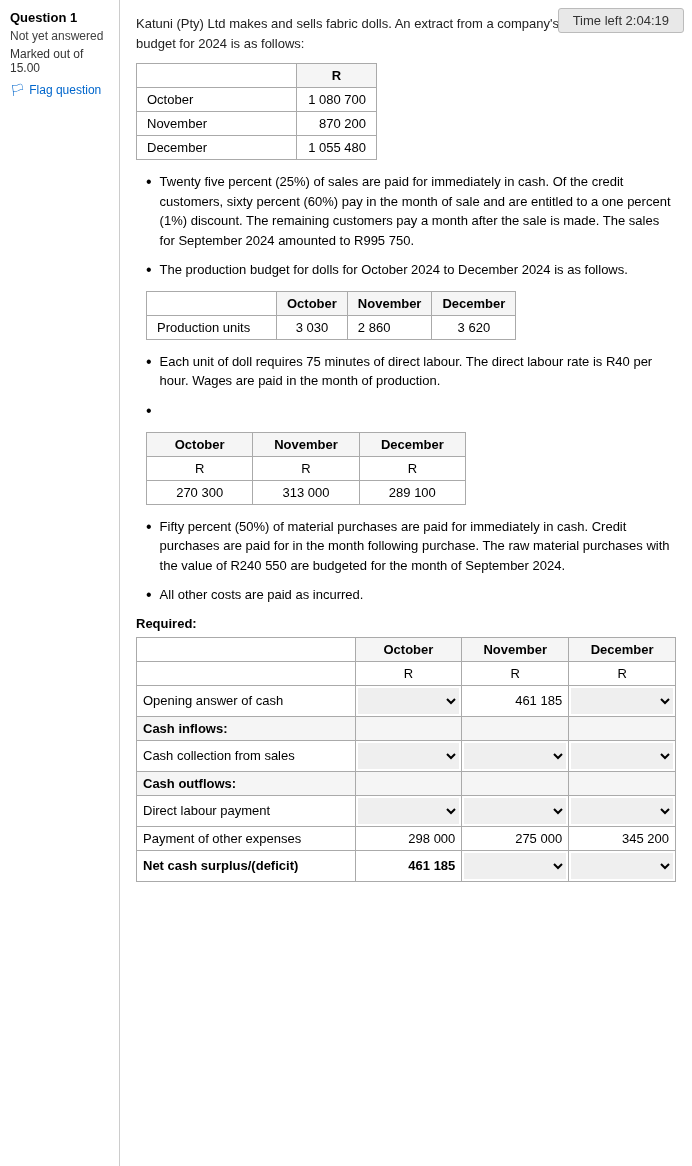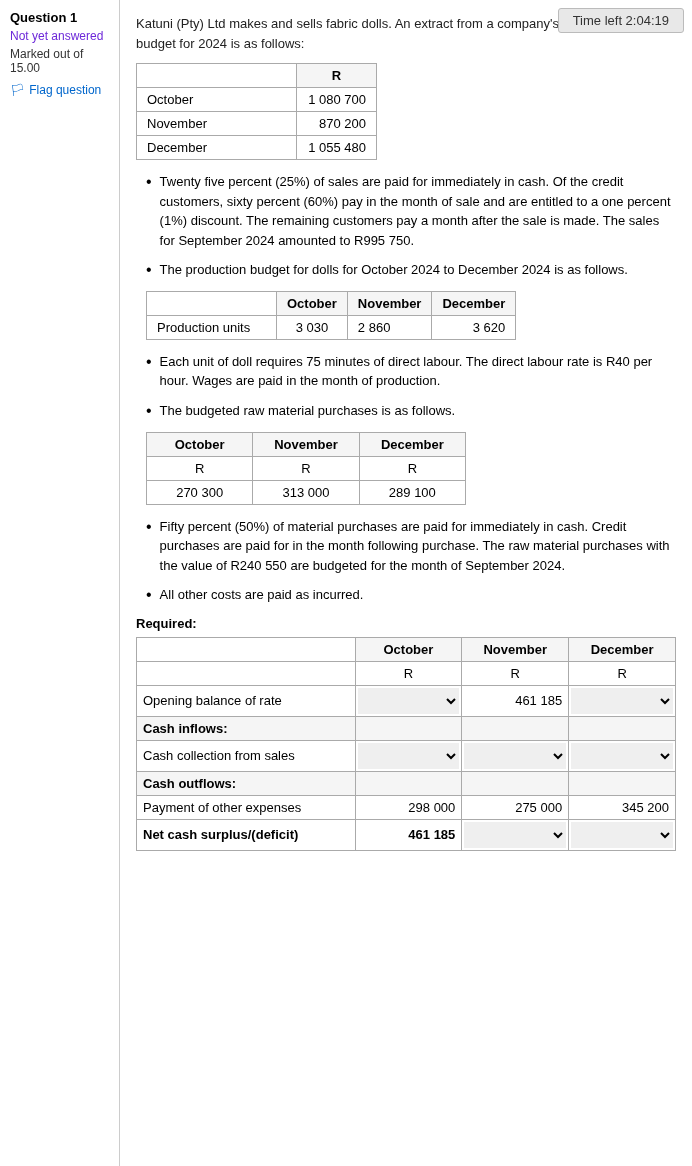--- a/index.html
+++ b/index.html
@@ -20,21 +20,21 @@
       min-height: 1166px;
     }
 
     .sidebar .question-label {
       font-weight: bold;
       font-size: 13px;
       margin-bottom: 4px;
     }
 
     .sidebar .status {
-      color: #6d28d9;
+      color: #404040;
       font-size: 12px;
       margin-bottom: 4px;
     }
 
     .sidebar .marks {
       font-size: 12px;
       color: #333;
       margin-bottom: 8px;
     }
 
@@ -213,36 +213,35 @@
         <th style="width:60px;">October</th>
         <th style="width:60px;">November</th>
         <th style="width:60px;">December</th>
       </tr>
     </thead>
     <tbody id="prod-tbody">
     <tr>
       <td style="border:1px solid #aaa; padding:4px 10px;">Production units</td>
       <td style="border:1px solid #aaa; padding:4px 10px; text-align:center;">3 030</td>
       <td style="border:1px solid #aaa; padding:4px 10px; text-align:left;">2 860</td>
-      <td style="border:1px solid #aaa; padding:4px 10px; text-align:right;">3 620</td>
+      <td style="border:1px solid #aaa; padding:4px 10px; text-align:center;">3 620</td>
     </tr>
       </tbody>
   </table>
 
   <div class="bullet-list">
     <div class="bullet-item">
       <span class="bullet-dot">•</span>
       <span>Each unit of doll requires 75 minutes of direct labour. The direct labour rate is R40 per hour. Wages are paid in the month of production.</span>
     </div>
   </div>
 
   <div class="bullet-list">
     <div class="bullet-item">
       <span class="bullet-dot">•</span>
-      <span>The budgeted raw material purchases is as follows.</span>
     </div>
   </div>
 
   <table class="data-table" style="min-width:320px; margin-left:10px;">
     <thead>
       <tr>
         <th style="width:90px;">October</th>
         <th style="width:90px;">November</th>
         <th style="width:90px;">December</th>
       </tr>
@@ -289,21 +288,21 @@
       <tr>
         <td style="border:1px solid #aaa; padding:4px 6px;"></td>
         <td style="border:1px solid #aaa; padding:4px 6px; text-align:center;">R</td>
         <td style="border:1px solid #aaa; padding:4px 6px; text-align:center;">R</td>
         <td style="border:1px solid #aaa; padding:4px 6px; text-align:center;">R</td>
       </tr>
     </thead>
     <tbody>
 
       <tr>
-        <td style="border:1px solid #aaa; padding:4px 6px;">Opening balance of rate</td>
+        <td style="border:1px solid #aaa; padding:4px 6px;">Opening answer of cash</td>
         <td style="border:1px solid #aaa; padding:2px;">
           <select style="width:100%; border:none; height:26px; font-size:12px; cursor:pointer;">
             <option value=""></option>
           </select>
         </td>
         <td style="border:1px solid #aaa; padding:4px 6px; text-align:right;">461 185</td>
         <td style="border:1px solid #aaa; padding:2px;">
           <select style="width:100%; border:none; height:26px; font-size:12px; cursor:pointer;">
             <option value=""></option>
           </select>
@@ -337,20 +336,38 @@
       </tr>
 
       <tr class="section-header">
         <td style="border:1px solid #aaa; padding:4px 6px; font-weight:bold;">Cash outflows:</td>
         <td style="border:1px solid #aaa; padding:4px 6px; background:#f5f5f5;"></td>
         <td style="border:1px solid #aaa; padding:4px 6px; background:#f5f5f5;"></td>
         <td style="border:1px solid #aaa; padding:4px 6px; background:#f5f5f5;"></td>
       </tr>
 
 
+      <tr>
+        <td style="border:1px solid #aaa; padding:4px 6px;">Direct labour payment</td>
+        <td style="border:1px solid #aaa; padding:2px;">
+          <select style="width:100%; border:none; height:26px; font-size:12px; cursor:pointer;">
+            <option value=""></option>
+          </select>
+        </td>
+        <td style="border:1px solid #aaa; padding:2px;">
+          <select style="width:100%; border:none; height:26px; font-size:12px; cursor:pointer;">
+            <option value=""></option>
+          </select>
+        </td>
+        <td style="border:1px solid #aaa; padding:2px;">
+          <select style="width:100%; border:none; height:26px; font-size:12px; cursor:pointer;">
+            <option value=""></option>
+          </select>
+        </td>
+      </tr>
 
       <tr>
         <td style="border:1px solid #aaa; padding:4px 6px;">Payment of other expenses</td>
         <td style="border:1px solid #aaa; padding:4px 6px; text-align:right;">298 000</td>
         <td style="border:1px solid #aaa; padding:4px 6px; text-align:right;">275 000</td>
         <td style="border:1px solid #aaa; padding:4px 6px; text-align:right;">345 200</td>
       </tr>
 
       <tr class="bold-row">
         <td style="border:1px solid #aaa; padding:4px 6px; font-weight:bold;margin-top:17px;">Net cash surplus/(deficit)</td>

